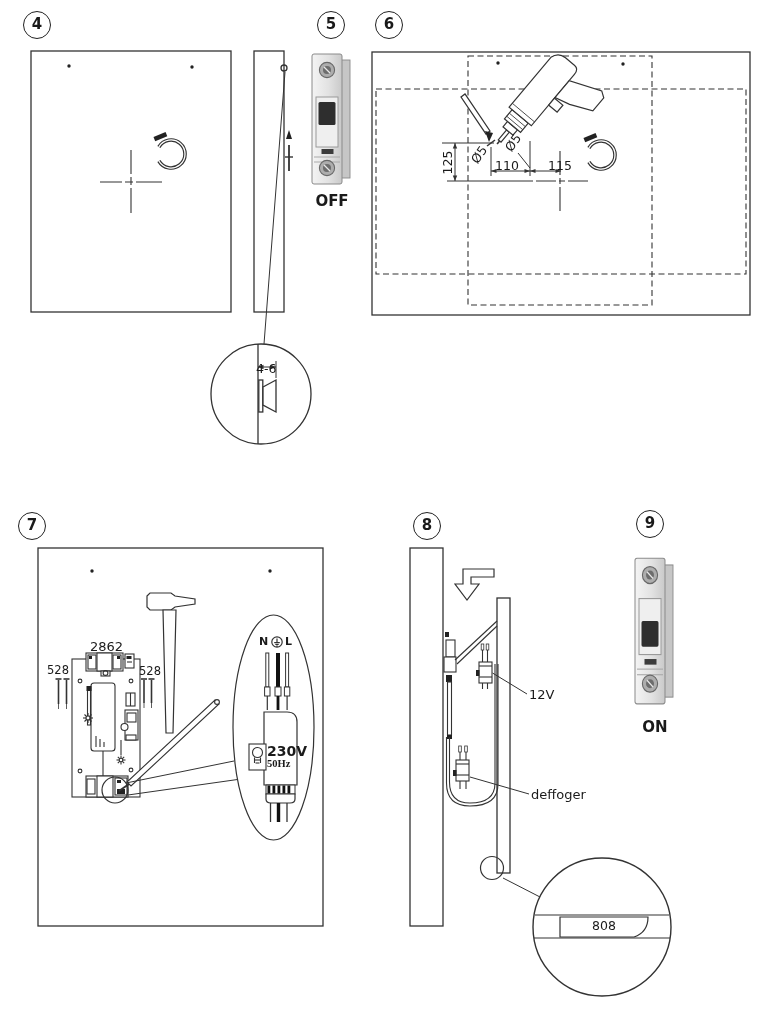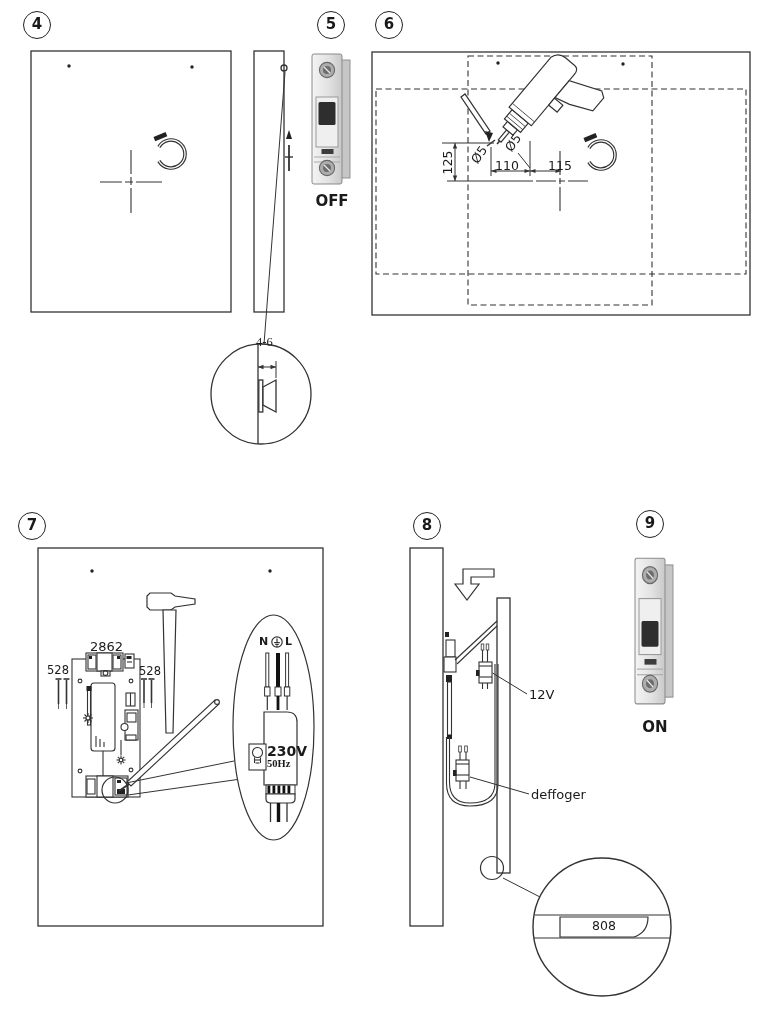--- a/index.html
+++ b/index.html
@@ -334,21 +334,21 @@
   </g>
 </svg>
 
 <div class="step-badge" style="left:23px;top:11px;">4</div>
 <div class="step-badge" style="left:317px;top:11px;">5</div>
 <div class="step-badge" style="left:375px;top:11px;">6</div>
 <div class="step-badge" style="left:18px;top:512px;">7</div>
 <div class="step-badge" style="left:413px;top:512px;">8</div>
 <div class="step-badge" style="left:636px;top:510px;">9</div>
 
-<div class="lbl dim" style="left:256px;top:335px;font-family:Liberation Serif, serif;">4-6</div>
+<div class="lbl dim" style="left:256px;top:361px;">4-6</div>
 <div class="lbl state" style="left:312px;top:192px;width:40px;">OFF</div>
 
 <div class="lbl dim rot90" style="left:429px;top:155px;width:36px;">125</div>
 <div class="lbl dim rot55" style="left:465px;top:147px;width:28px;">Ø5</div>
 <div class="lbl dim rot55" style="left:499px;top:135px;width:28px;">Ø5</div>
 <div class="lbl dim" style="left:495px;top:158px;">110</div>
 <div class="lbl dim" style="left:548px;top:158px;">115</div>
 
 <div class="lbl" style="left:90px;top:639px;font-size:13px;">2862</div>
 <div class="lbl" style="left:47px;top:663px;font-size:11.5px;">528</div>

